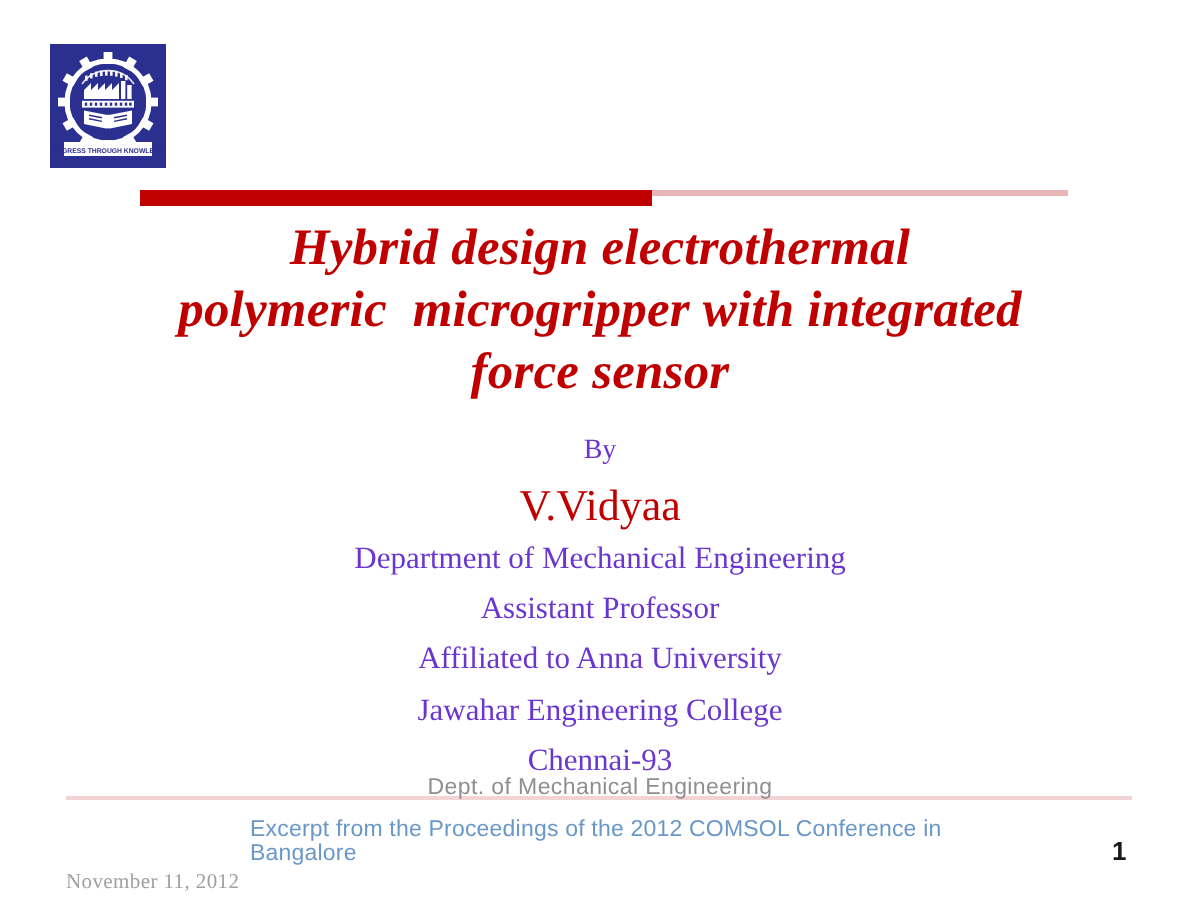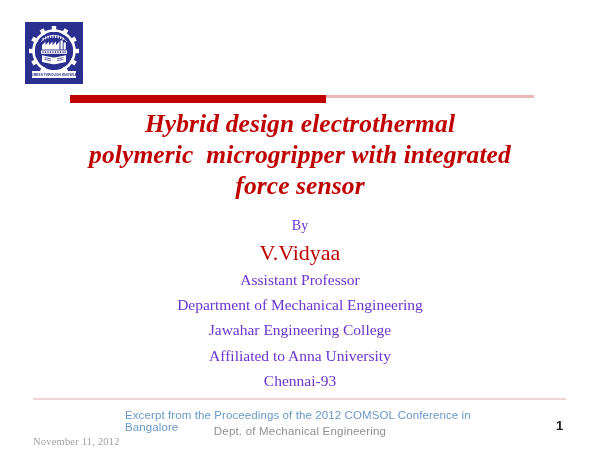--- a/index.html
+++ b/index.html
@@ -100,21 +100,21 @@
     position: absolute;
     left: 33px;
     top: 398px;
     width: 533px;
     height: 2px;
     background: #f2d4d4;
   }
   .footer-center {
     position: absolute;
     left: 0;
-    top: 425px;
+    top: 388px;
     width: 600px;
     text-align: center;
     color: #8f8f8f;
     font-family: "Liberation Sans", "DejaVu Sans", sans-serif;
     font-size: 11.5px;
     letter-spacing: 0.2px;
   }
   .footer-date {
     position: absolute;
     left: 33px;
@@ -216,24 +216,24 @@
   <div class="rule-thin"></div>
   <div class="rule-thick"></div>
 
   <div class="title">Hybrid design electrothermal
 polymeric  microgripper with integrated
 force sensor</div>
 
   <div class="byblock">
     <div class="by-label">By</div>
     <div class="author-name">V.Vidyaa</div>
+    <div class="aff">Department of Mechanical Engineering</div>
     <div class="aff">Assistant Professor</div>
-    <div class="aff">Department of Mechanical Engineering</div>
+    <div class="aff">Affiliated to Anna University</div>
     <div class="aff">Jawahar Engineering College</div>
-    <div class="aff">Affiliated to Anna University</div>
     <div class="aff">Chennai-93</div>
   </div>
 
   <div class="footer-rule"></div>
   <div class="footer-center">Dept. of Mechanical Engineering</div>
   <div class="footer-date">November 11, 2012</div>
   <div class="footer-excerpt">Excerpt from the Proceedings of the 2012 COMSOL Conference in Bangalore</div>
   <div class="footer-pagenum">1</div>
 
 </div>

